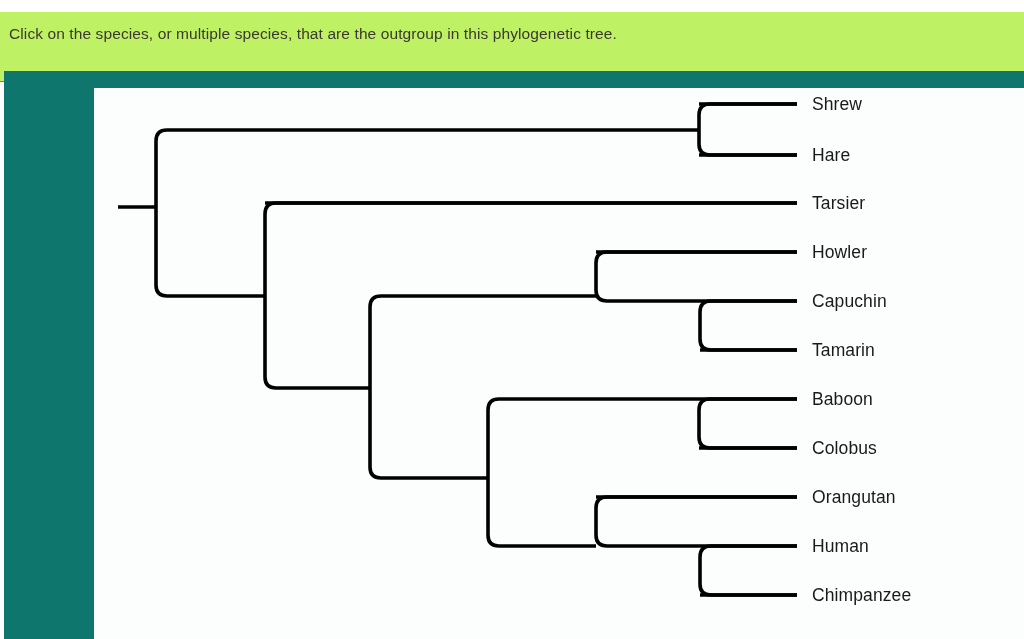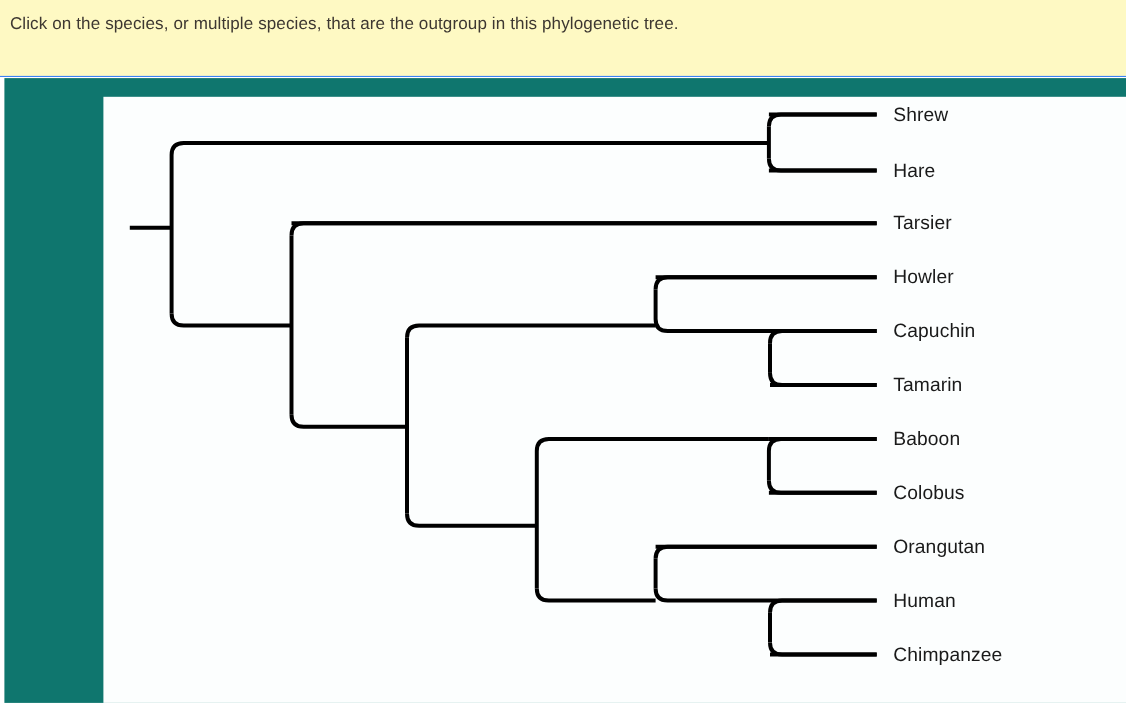--- a/index.html
+++ b/index.html
@@ -13,26 +13,26 @@
     background: #ffffff;
     font-family: "Liberation Sans", sans-serif;
     overflow: hidden;
     position: relative;
   }
 
   
   #question-header {
     position: absolute;
     left: 0;
-    top: 0;
+    top: 12px;
     width: 1024px;
     height: 70px;
     box-sizing: border-box;
     border-bottom: 1px solid #3b82f6;
-    background: #fef9c3;
+    background: #bef264;
   }
   #question-prompt {
     position: absolute;
     left: 9px;
     top: 11px;
     font-size: 15.5px;
     line-height: 22px;
     color: #3d3731;
     letter-spacing: 0.1px;
     white-space: nowrap;

